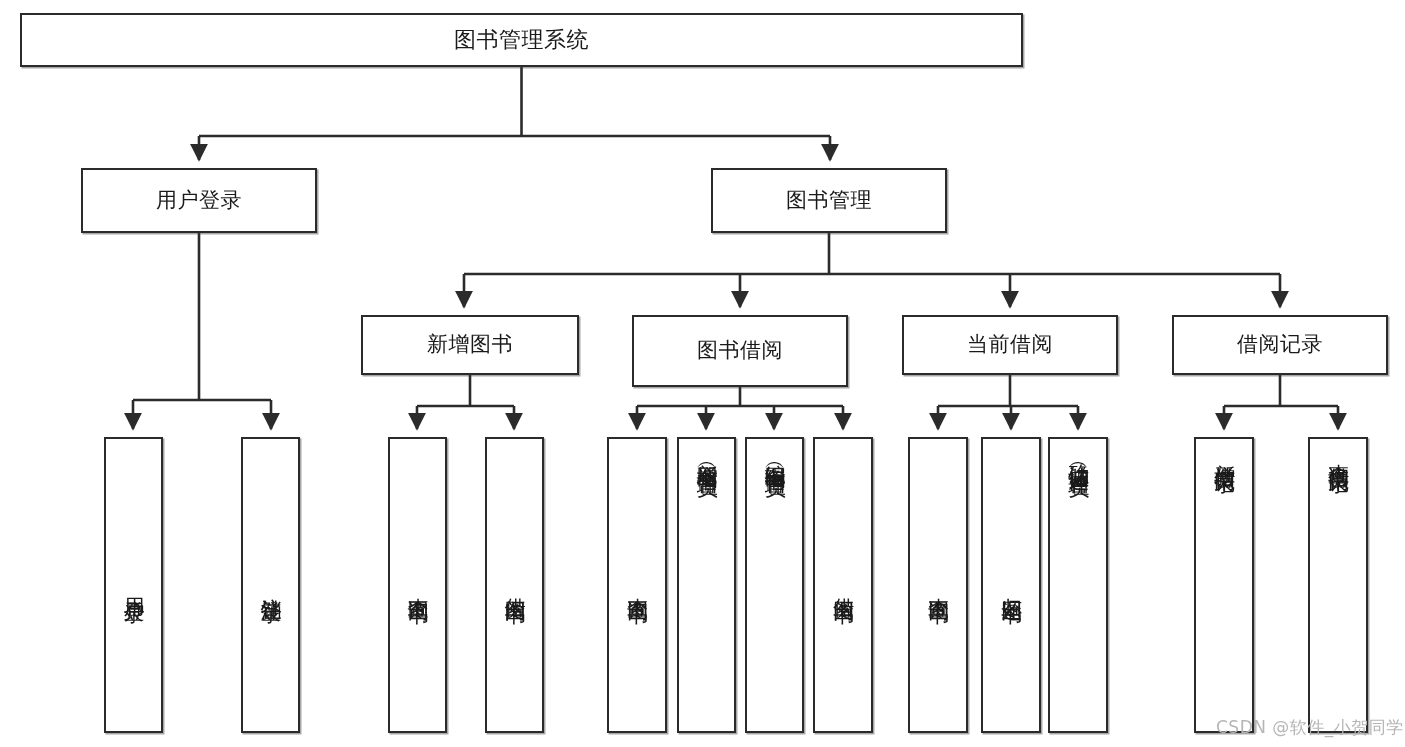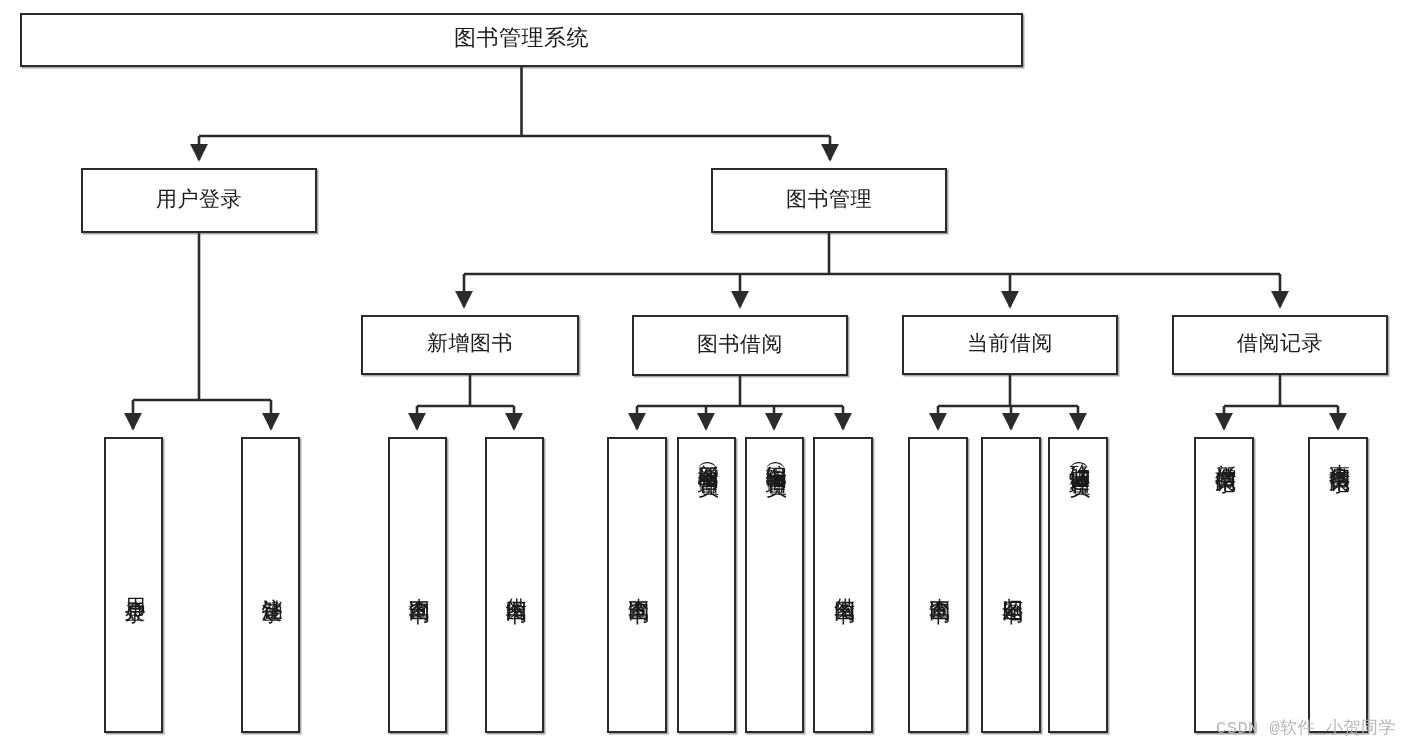--- a/index.html
+++ b/index.html
@@ -10,21 +10,20 @@
   }
   body {
     font-family: "DejaVu Sans", "Liberation Sans", sans-serif;
   }
   #canvas {
     position: relative;
     width: 1405px;
     height: 747px;
     background: #ffffff;
     overflow: hidden;
-    font-family: Liberation Mono, monospace;
   }
   
   #wires {
     position: absolute;
     left: 0;
     top: 0;
     width: 1405px;
     height: 747px;
   }
   .node {
@@ -139,21 +138,21 @@
   </div>
 
   <div class="node horiz" style="left:711px; top:168px; width:236px; height:65px;justify-content:center;">
     <span class="node-label">图书管理</span>
   </div>
 
   <div class="node horiz" style="left:361px; top:315px; width:218px; height:60px;">
     <span class="node-label">新增图书</span>
   </div>
 
-  <div class="node horiz" style="left:632px; top:315px; width:216px; height:61px;">
+  <div class="node horiz" style="left:632px; top:315px; width:216px; height:72px;">
     <span class="node-label">图书借阅</span>
   </div>
 
   <div class="node horiz" style="left:1172px; top:315px; width:216px; height:60px;">
     <span class="node-label">借阅记录</span>
   </div>
 
   <div class="node horiz" style="left:902px; top:315px; width:216px; height:60px;">
     <span class="node-label">当前借阅</span>
   </div>

